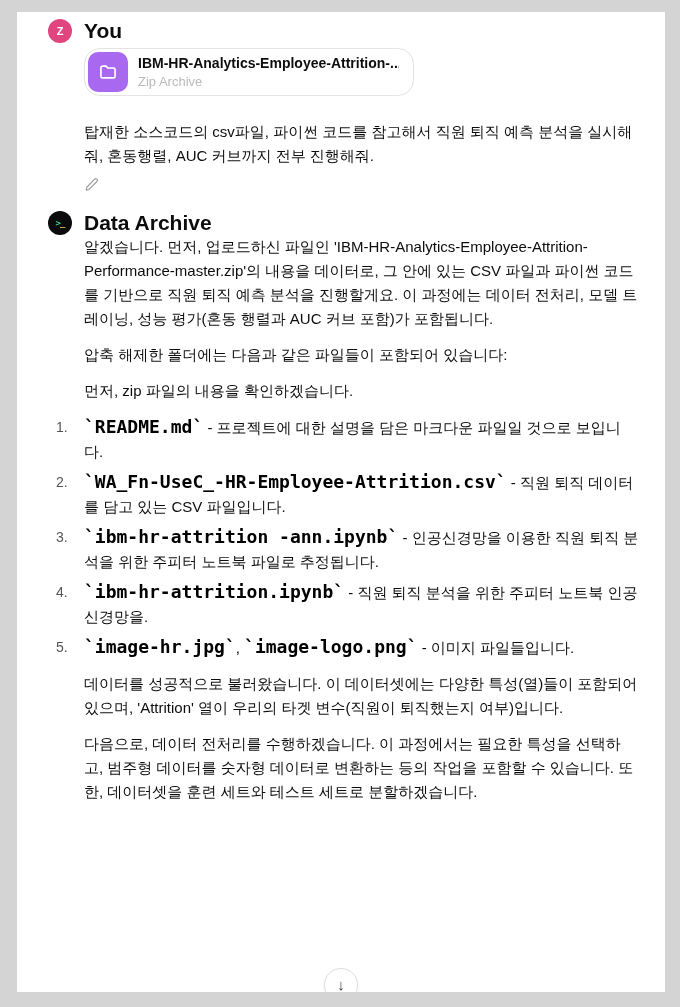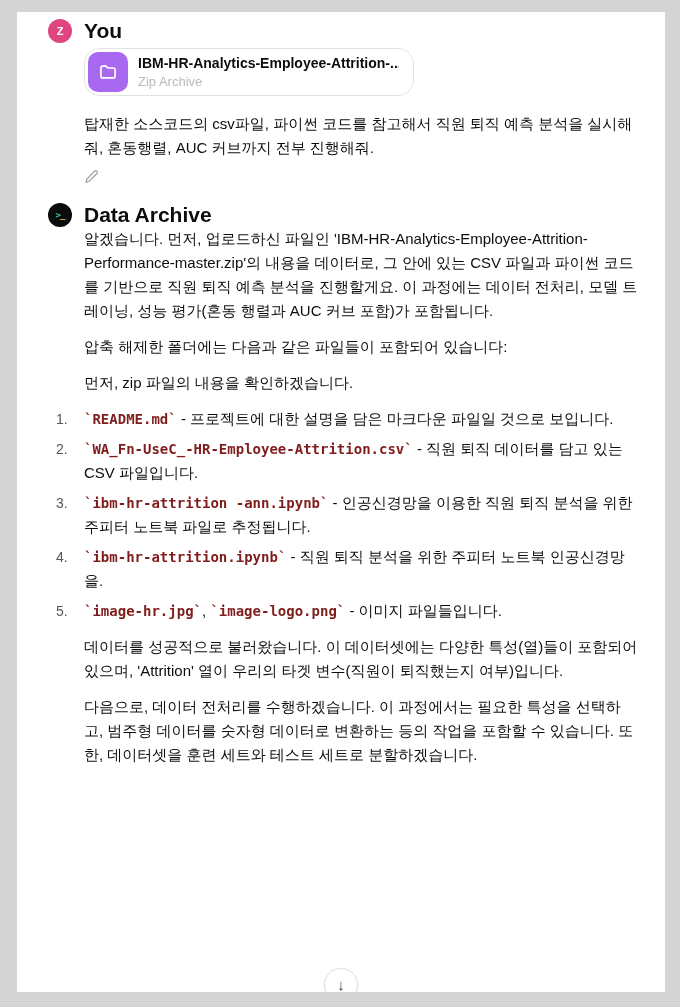--- a/index.html
+++ b/index.html
@@ -44,39 +44,39 @@
     background:#a968f0; display:flex; align-items:center; justify-content:center;
     flex-shrink:0;
   }
   .attachment-meta { overflow:hidden; }
   .attachment-title {
     font-size:14px; font-weight:700; line-height:19px;
     white-space:nowrap; overflow:hidden;
   }
   .attachment-sub { font-size:13px; color:#b9b9b9; line-height:17px; }
 
-  .user-text { font-size:15px; line-height:24px; margin-top:16px; }
+  .user-text { font-size:15px; line-height:24px; margin-top:24px; }
   .edit-btn {
     display:inline-block; margin-top:9px; background:none; border:none;
     cursor:pointer; padding:0; line-height:0;
   }
 
   .md p  { font-size:15px; line-height:24px; margin-bottom:12px; }
   .md ol { list-style:none; counter-reset:n; margin:12px 0 12px 0; }
   .md li {
     counter-increment:n; position:relative; margin-bottom:6px;
     font-size:15px; line-height:24px; padding-left:0;
   }
   .md li::before {
     content:counter(n) "."; position:absolute; left:-28px; top:0;
     color:#555; font-size:14px;
   }
   .inline-code {
     font-family:"DejaVu Sans Mono","Liberation Mono",monospace;
-    font-size:14px; font-weight:700; color:#7f1d1d;
+    font-size:18px; font-weight:700; color:#000000;
   }
   .inline-code::before, .inline-code::after { content:"`"; }
   .analysis-badge {
     display:inline-block; border:1.4px solid #4e77d9; color:#4e77d9;
     border-radius:4px; padding:0 2px; height:14px; line-height:12px;
     font-family:"DejaVu Sans Mono",monospace; font-size:9px; font-weight:700;
     vertical-align:1px; cursor:pointer; letter-spacing:-1px;
   }
 
   .scroll-btn {

